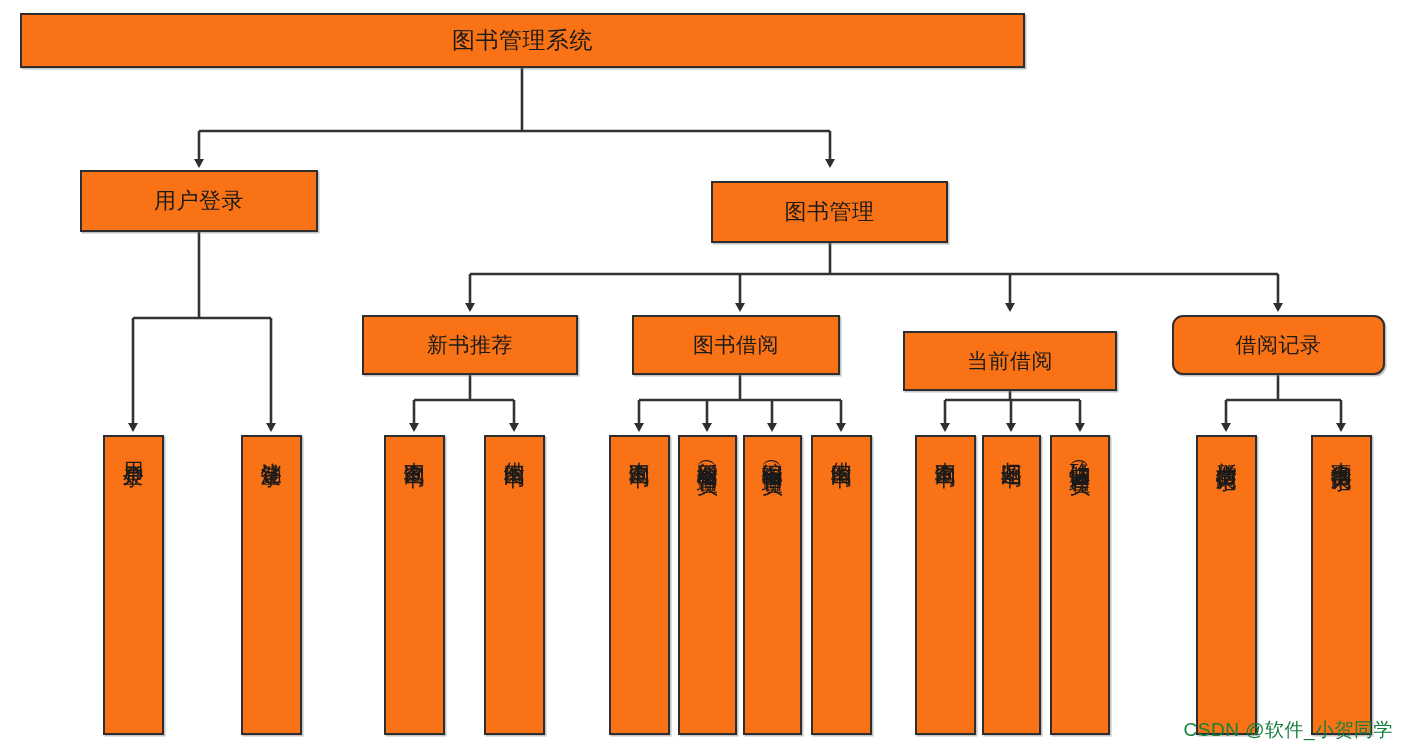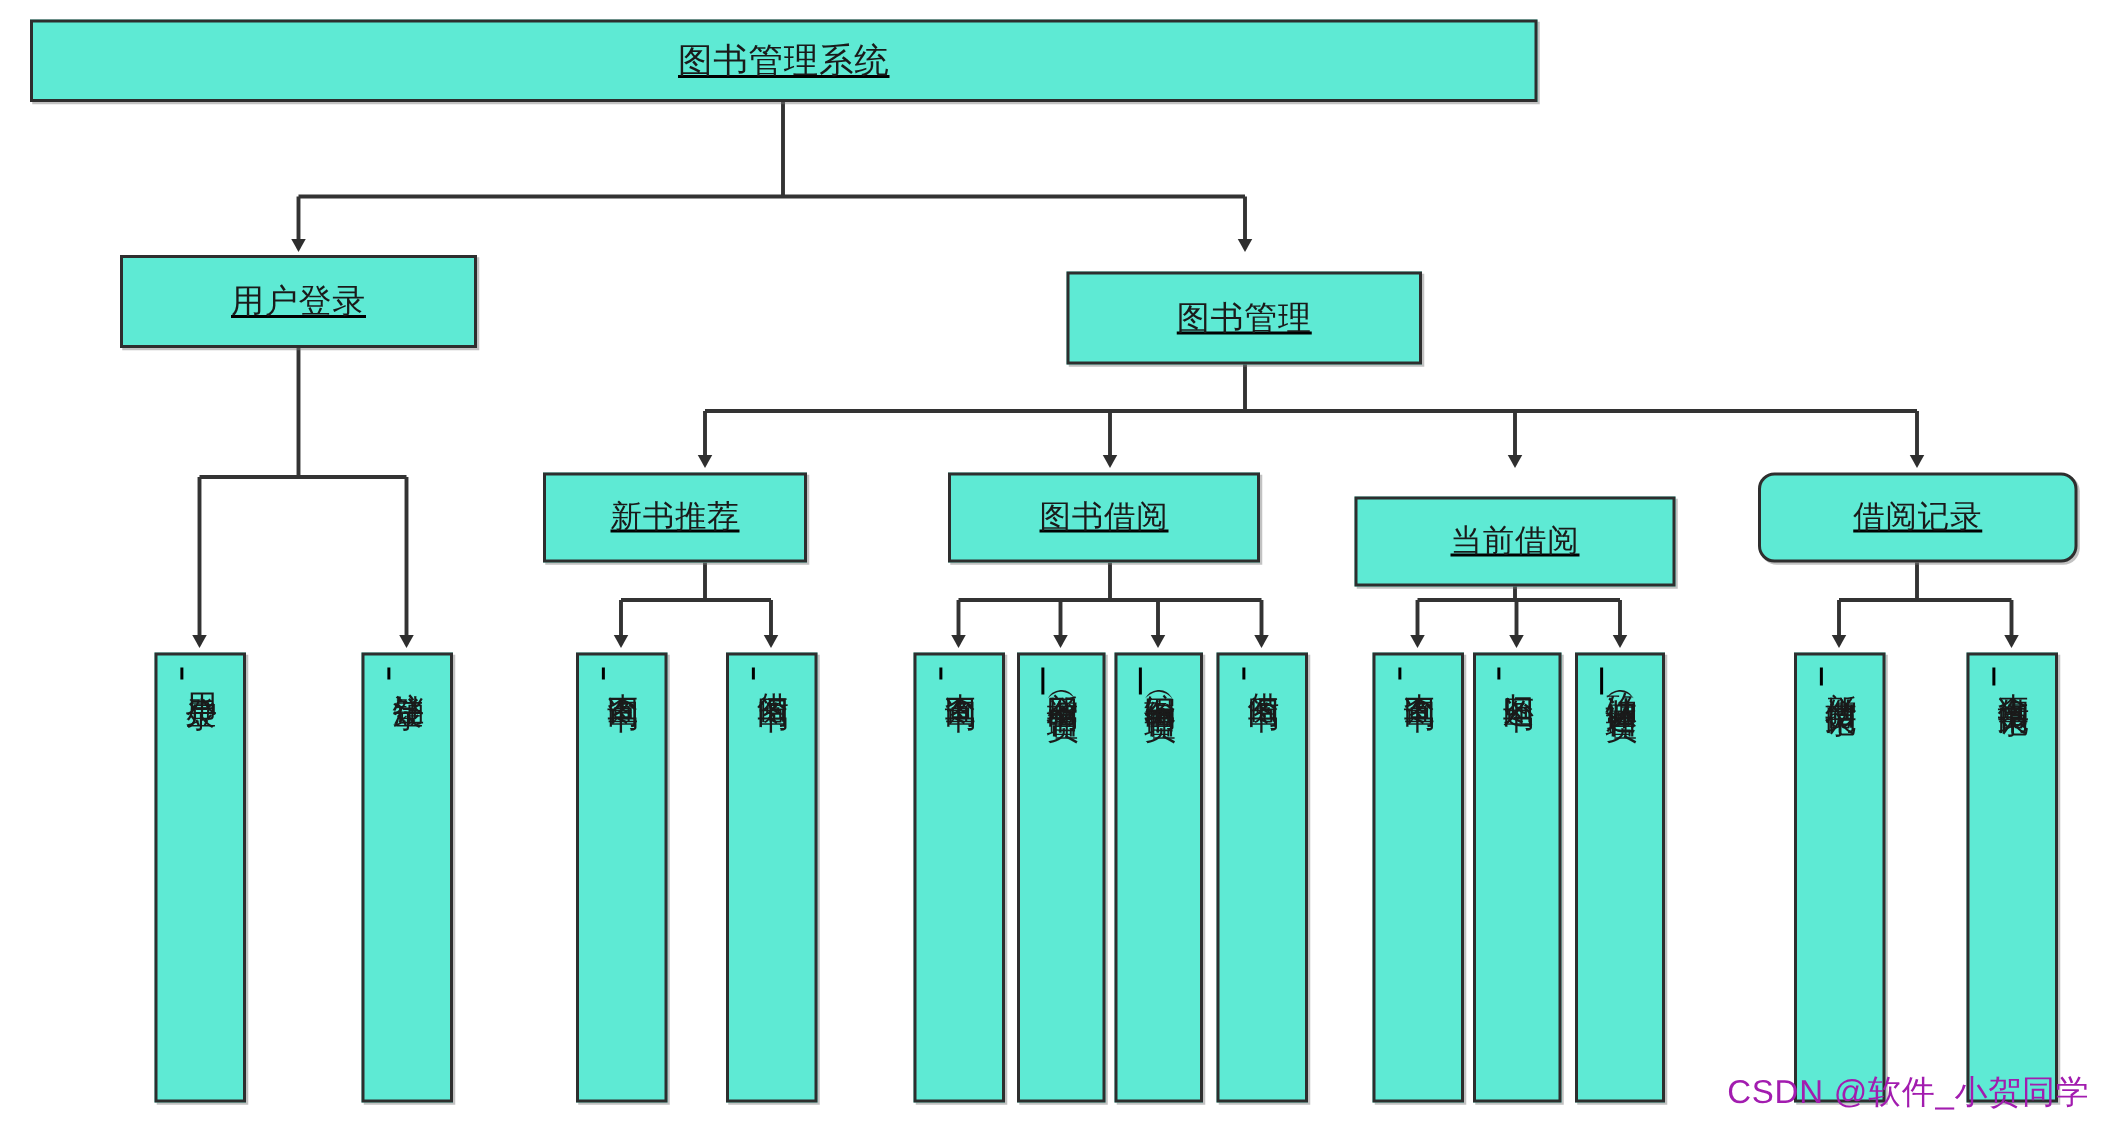--- a/index.html
+++ b/index.html
@@ -21,27 +21,26 @@
     position: absolute;
     left: 0;
     top: 0;
     width: 1405px;
     height: 747px;
     pointer-events: none;
   }
   .node {
     position: absolute;
     box-sizing: border-box;
-    background: #5eead4;
+    background: #f97316;
     border: 2.5px solid #2e2e2e;
     display: flex;
     align-items: center;
     justify-content: center;
     box-shadow: 1.5px 1.5px 0 rgba(120,120,120,0.45);
-    text-decoration: underline;
   }
   .node .label {
     color: #1a1a1a;
     text-align: center;
     line-height: 1.18;
     letter-spacing: 0.5px;
     white-space: nowrap;
   }
   .node.root .label { font-size: 23px; }
   .node.lvl1 .label { font-size: 22px; }
@@ -55,22 +54,22 @@
     writing-mode: vertical-rl;
     text-orientation: upright;
     line-height: 1.12;
     letter-spacing: 2px;
     white-space: normal;
   }
   .watermark {
     position: absolute;
     right: 12px;
     bottom: 4px;
-    font-size: 22px;
-    color: #a21caf;
+    font-size: 19px;
+    color: #15803d;
     letter-spacing: 0.5px;
     white-space: nowrap;
   }
 </style>
 </head>
 <body>
 
 <div id="canvas">
 
   <svg class="wires" viewBox="0 0 1405 747">
@@ -127,21 +126,21 @@
     <span class="label">图书管理系统</span>
   </div>
 
   <div class="node lvl1" style="left:80px; top:170px; width:238px; height:62px;">
     <span class="label">用户登录</span>
   </div>
   <div class="node lvl1" style="left:711px; top:170px; width:237px; height:62px;margin-top:11px;">
     <span class="label">图书管理</span>
   </div>
 
-  <div class="node lvl2" style="left:362px; top:315px; width:176px; height:60px;">
+  <div class="node lvl2" style="left:362px; top:315px; width:216px; height:60px;">
     <span class="label">新书推荐</span>
   </div>
   <div class="node lvl2" style="left:632px; top:315px; width:208px; height:60px;">
     <span class="label">图书借阅</span>
   </div>
   <div class="node lvl2" style="left:903px; top:315px; width:214px; height:60px;margin-top:16px;">
     <span class="label">当前借阅</span>
   </div>
   <div class="node lvl2" style="left:1172px; top:315px; width:213px; height:60px;border-radius:11px;">
     <span class="label">借阅记录</span>

